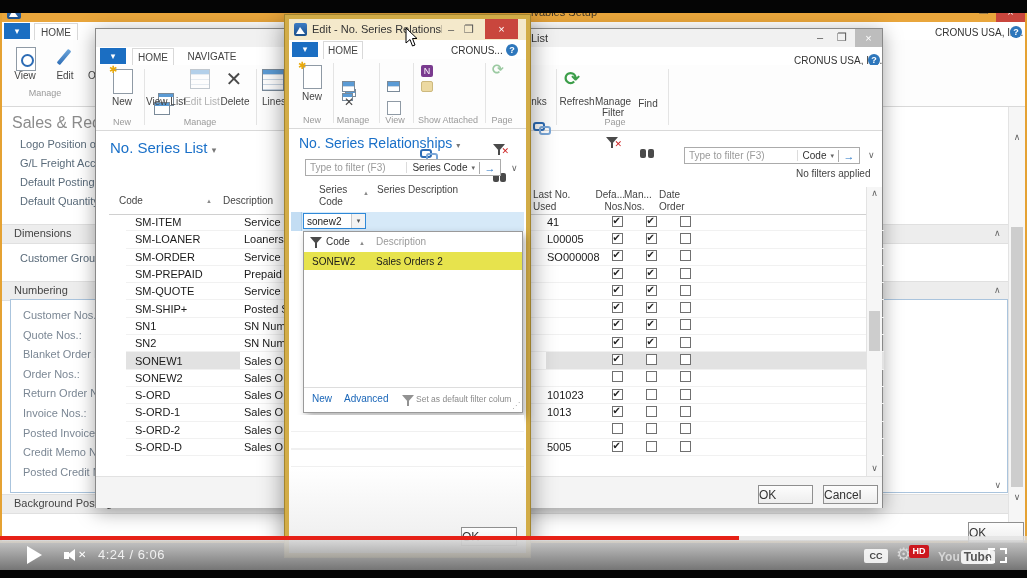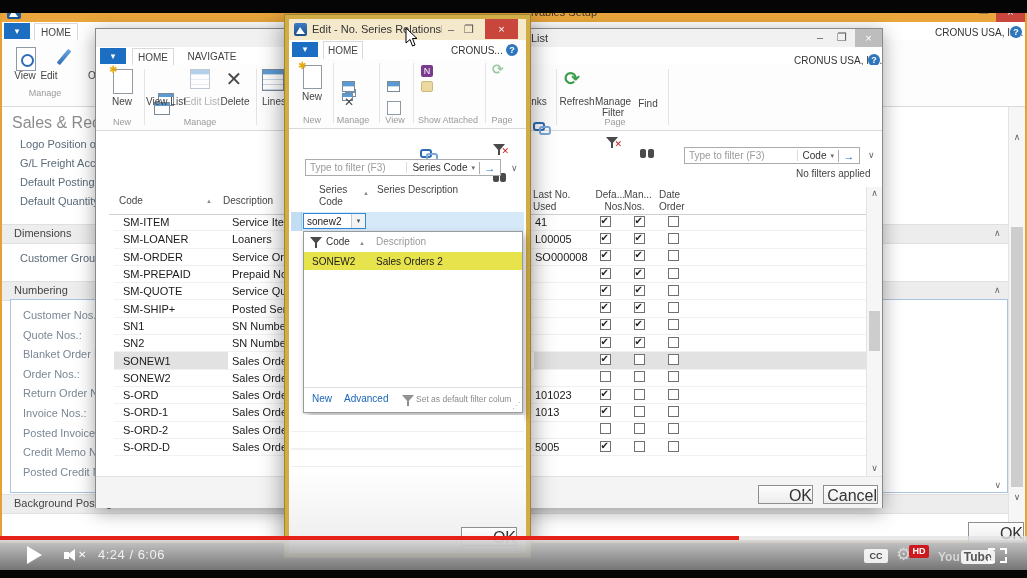--- a/index.html
+++ b/index.html
@@ -21,22 +21,22 @@
   .appicon:after{content:"";position:absolute;left:2px;bottom:2px;border-left:4px solid transparent;
          border-right:5px solid transparent;border-bottom:7px solid #fff;}
   .grouplabel{font-size:9px;color:#9a9a9a;text-align:center;}
   .riblabel{font-size:10px;color:#444;text-align:center;line-height:11px;}
   .riblabel.gray{color:#b0b0b0;}
   .vsep{width:1px;background:#e4e4e4;}
   .pagetitle{font-size:15px;color:#1a70c8;}
   .band{background:#ededed;border-top:1px solid #e0e0e0;border-bottom:1px solid #e0e0e0;}
   .bandlabel{font-size:11px;color:#444;}
   .chev{color:#666;font-size:9px;}
-  .btn{background:linear-gradient(#fdfdfd,#ededed);border:1px solid #8f8f8f;font-size:16px;
-       color:#333;text-align:right;box-sizing:border-box;}
+  .btn{background:linear-gradient(#fdfdfd,#ededed);border:1px solid #8f8f8f;font-size:12px;
+       color:#333;text-align:left;box-sizing:border-box;}
   .sortasc{color:#8a8a8a;font-size:6px;}
   .cb{display:inline-block;width:11px;height:11px;border:1px solid #707070;background:#fff;
       position:relative;box-sizing:border-box;}
   .cb.checked:after{content:"\2714";position:absolute;left:0px;top:-2px;font-size:10px;color:#222;}
   .filterbox{border:1px solid #ababab;background:#fff;display:flex;align-items:center;box-sizing:border-box;}
   .filterbox .ph{font-size:10px;color:#9a9a9a;padding-left:4px;flex:1;}
   .filterbox .col{font-size:10px;color:#333;padding-left:5px;border-left:1px solid #dcdcdc;}
   .filterbox .dd{font-size:7px;color:#666;padding:0 4px;}
   .filterbox .go{border-left:1px solid #ababab;color:#1b6ec2;font-size:11px;font-weight:bold;
                  width:20px;text-align:center;}
@@ -106,21 +106,21 @@
     <div class="abs tab active" style="left:32px;top:21px;width:44px;height:17px;">HOME</div>
     <div class="abs tt" style="left:933px;top:25px;font-size:10px;color:#333;">CRONUS USA, Inc.</div>
     <div class="abs helpq" style="left:1008px;top:24px;">?</div>
 
     <div class="abs" style="left:0;top:38px;width:1023px;height:66px;background:#fdfdfd;border-bottom:1px solid #d9d9d9;">
       <div class="abs i-page" style="left:14px;top:7px;width:18px;height:22px;">
         <span class="abs" style="left:4px;top:6px;width:9px;height:9px;border:2px solid #2d6cb5;border-radius:50%;"></span>
       </div>
       <div class="abs riblabel" style="left:8px;top:30px;width:30px;">View</div>
       <div class="abs i-pencil" style="left:60px;top:8px;width:4px;height:18px;"></div>
-      <div class="abs riblabel" style="left:32px;top:30px;width:30px;">Edit</div>
+      <div class="abs riblabel" style="left:48px;top:30px;width:30px;">Edit</div>
       <div class="abs riblabel" style="left:84px;top:30px;width:12px;">O</div>
       <div class="abs grouplabel" style="left:18px;top:48px;width:50px;">Manage</div>
     </div>
 
     <div class="abs tt" style="left:10px;top:112px;font-size:16px;color:#8c8c8c;">Sales &amp; Receiv</div>
     <div class="abs" style="left:18px;top:136px;width:80px;">
 
     <div class="tt" style="height:19px;font-size:11px;color:#5a6b7a;">Logo Position on D</div>
         <div class="tt" style="height:19px;font-size:11px;color:#5a6b7a;">G/L Freight Accour</div>
         <div class="tt" style="height:19px;font-size:11px;color:#5a6b7a;">Default Posting Dat</div>
@@ -209,41 +209,44 @@
       <div class="abs i-funnel" style="left:510px;top:7px;width:12px;height:12px;">
           <span class="rx">✕</span>
         </div>
       <div class="abs riblabel" style="left:498px;top:31px;width:38px;white-space:normal;">Manage Filter</div>
       <div class="abs i-binoc" style="left:544px;top:7px;width:14px;height:10px;"></div>
       <div class="abs riblabel" style="left:538px;top:33px;width:28px;">Find</div>
       <div class="abs grouplabel" style="left:500px;top:52px;width:38px;">Page</div>
       <div class="abs vsep" style="left:572px;top:4px;height:56px;"></div>
     </div>
 
+    <div class="abs pagetitle tt" style="left:14px;top:110px;width:200px;">
+      <span>No. Series List</span> <span style="font-size:9px;color:#777;">▾</span>
+    </div>
 
     <div class="filterbox abs" style="left:588px;top:118px;width:176px;height:17px;">
       <span class="ph">Type to filter (F3)</span>
       <span class="col">Code</span>
       <span class="dd">▾</span>
       <span class="go">→</span>
     </div>
     <div class="abs chev" style="left:772px;top:121px;">∨</div>
     <div class="abs tt" style="left:700px;top:139px;font-size:10px;color:#444;">No filters applied</div>
 
     <div class="abs" style="left:13px;top:158px;width:758px;height:27px;border-bottom:1px solid #d0d0d0;">
       <span class="abs hdrtxt" style="left:10px;top:8px;">Code</span>
       <span class="abs sortasc" style="left:97px;top:11px;">▲</span>
       <span class="abs hdrtxt" style="left:114px;top:8px;">Description</span>
       <span class="abs hdrtxt" style="left:424px;top:2px;width:48px;">Last No. Used</span>
       <span class="abs hdrtxt" style="left:480px;top:2px;width:36px;text-align:right;">Defa... Nos.</span>
       <span class="abs hdrtxt" style="left:515px;top:2px;width:34px;">Man... Nos.</span>
       <span class="abs hdrtxt" style="left:550px;top:2px;width:34px;">Date Order</span>
     </div>
 
-    <div class="abs" style="left:18px;top:185px;width:758px;">
+    <div class="abs" style="left:30px;top:185px;width:758px;">
 
         <div class="lrow">
           <div class="c-code tt">SM-ITEM</div>
           <div class="c-desc tt">Service Items</div>
           <div class="c-last tt">41</div>
           <div class="c-cbx"><span class="cb checked"></span></div>
           <div class="c-cbx"><span class="cb checked"></span></div>
           <div class="c-cbx"><span class="cb"></span></div>
         </div>
 
@@ -419,20 +422,23 @@
       <div class="abs grouplabel tt" style="left:122px;top:56px;width:74px;">Show Attached</div>
       <div class="abs vsep" style="left:196px;top:4px;height:60px;"></div>
       <div class="abs i-refresh pale" style="left:203px;top:2px;font-size:14px;">⟳</div>
       <div class="abs i-funnel" style="left:204px;top:22px;width:12px;height:12px;">
           <span class="rx">✕</span>
         </div>
       <div class="abs i-binoc" style="left:204px;top:39px;width:13px;height:9px;"></div>
       <div class="abs grouplabel" style="left:198px;top:56px;width:30px;">Page</div>
     </div>
 
+    <div class="abs tt" style="left:10px;top:116px;width:220px;font-size:14px;color:#1a70c8;">
+      <span>No. Series Relationships</span> <span style="font-size:8px;color:#777;">▾</span>
+    </div>
 
     <div class="filterbox abs" style="left:16px;top:140px;width:196px;height:17px;">
       <span class="ph">Type to filter (F3)</span>
       <span class="col">Series Code</span>
       <span class="dd">▾</span>
       <span class="go">→</span>
     </div>
     <div class="abs chev" style="left:222px;top:144px;">∨</div>
 
     <div class="abs" style="left:2px;top:162px;width:233px;height:31px;border-bottom:1px solid #d0d0d0;">

